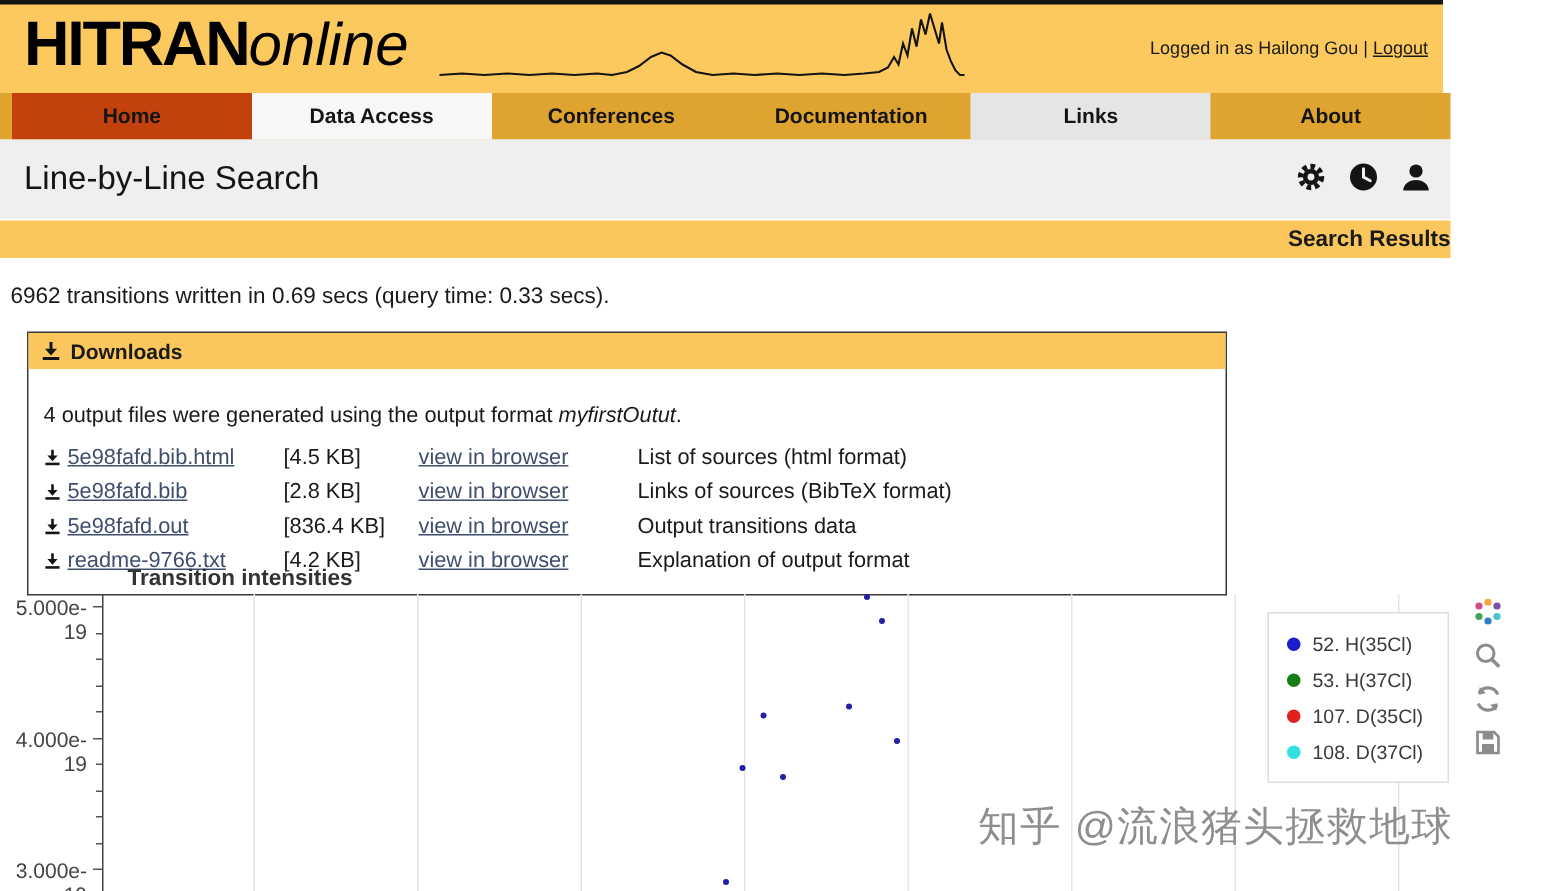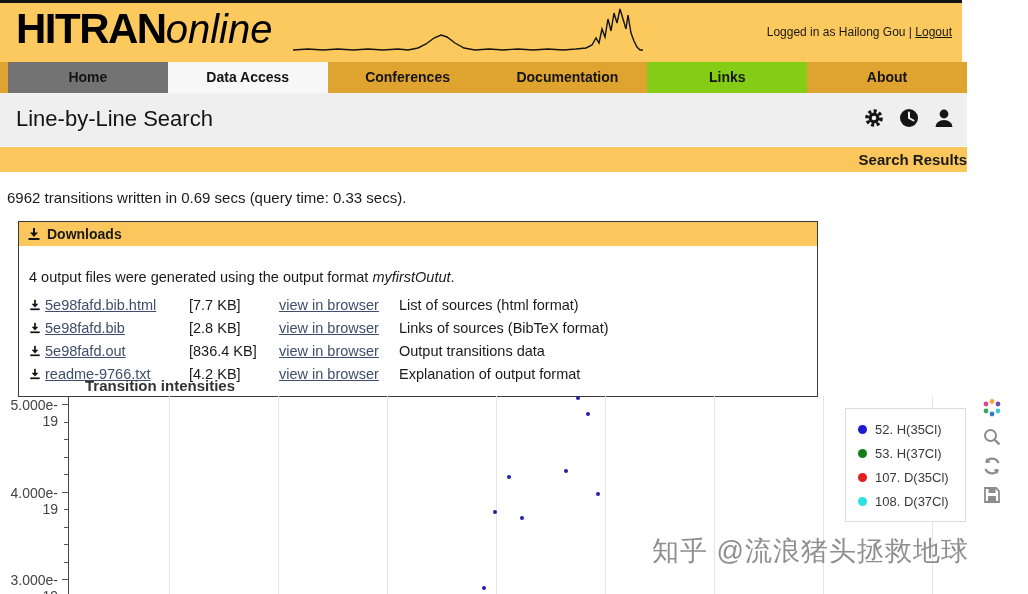--- a/index.html
+++ b/index.html
@@ -15,23 +15,23 @@
   .logo-italic { font-size:40px; font-style:italic; color:#000; }
   .spectrum { position:absolute; left:292px; top:4px; width:352px; height:54px; }
   .login { position:absolute; right:10px; top:22px; font-size:12px; color:#1a1a1a; }
   .logout { text-decoration:underline; color:#1a1a1a; cursor:pointer; }
 
   
   .nav { position:absolute; left:0; top:62px; width:967px; height:31px; background:#dfa32f;
          display:flex; padding-left:8px; box-sizing:border-box; }
   .tab { width:160px; line-height:31px; text-align:center; font-size:14px; font-weight:bold;
          color:#141414; cursor:pointer; }
-  .tab-home { background:#737373; }
+  .tab-home { background:#c2410c; }
   .tab-active { background:#f7f7f7; }
-  .tab-links { background:#84cc16; }
+  .tab-links { background:#e5e5e5; }
 
   
   .titlebar { position:absolute; left:0; top:93px; width:967px; height:53px; background:#efefef; }
   .page-title { position:absolute; left:16px; top:13px; font-size:22px; color:#141414; }
   .titlebar-icons { position:absolute; right:12px; top:14px; display:flex; gap:13px; align-items:center; }
   .tb-icon { width:22px; height:22px; cursor:pointer; }
 
   .section-header { position:absolute; left:0; top:147px; width:967px; height:25px; background:#fbc75c;
                     font-weight:bold; font-size:15px; line-height:25px; padding-left:14px; box-sizing:border-box;text-align:right; }
   .status { position:absolute; left:7px; top:189px; font-size:15px; }
@@ -40,21 +40,21 @@
   .downloads { position:absolute; left:18px; top:221px; width:800px; background:#fff;
                border:1px solid #3a3a3a; box-sizing:border-box; padding-bottom:9px; }
   .dl-header { height:24px; background:#fbc75c; font-weight:bold; font-size:14px;
                display:flex; align-items:center; gap:6px; padding-left:8px; }
   .dl-summary { padding:23px 10px 10px; font-size:14.5px; }
   .dl-row { position:relative; height:23px; font-size:14.5px; }
   .c-file { position:absolute; left:10px; top:2px; display:flex; gap:4px; align-items:center; }
   .file-link, .view-link { color:#3f4e6d; text-decoration:underline; cursor:pointer; }
   .c-size { position:absolute; left:170px; top:2px; }
   .c-view { position:absolute; left:260px; top:2px; }
-  .c-desc { position:absolute; left:380px; top:2px; }
+  .c-desc { position:absolute; left:406px; top:2px; }
 
   
   .chart-title { position:absolute; left:85px; top:377px; font-size:15px; font-weight:bold; color:#333; }
   .y-axis { position:absolute; left:0; top:396px; width:68px; height:198px; }
   .ytick-label { position:absolute; right:10px; font-size:14px; color:#444; width:58px; text-align:right; }
   .ytick { position:absolute; right:0; width:4px; height:1px; background:#555; }
   .ytick.major { width:6px; }
   .plot-area { position:absolute; left:68px; top:396px; width:897px; height:198px;
                border-left:1px solid #444; }
   .gridline { position:absolute; top:0; width:1px; height:100%; background:#e6e6e6; }
@@ -135,21 +135,21 @@
 
     <div class="dl-row">
       <span class="c-file">
         <svg width="12" height="12" viewBox="0 0 14 14">
             <rect x="6" y="1" width="2" height="5" fill="#141414"></rect>
             <path d="M3 5.5 L7 10 L11 5.5 z" fill="#141414"></path>
             <rect x="1.5" y="11" width="11" height="2" fill="#141414"></rect>
           </svg>
         <a class="file-link">5e98fafd.bib.html</a>
       </span>
-      <span class="c-size">[7.7 KB]</span>
+      <span class="c-size">[4.5 KB]</span>
       <a class="c-view view-link">view in browser</a>
       <span class="c-desc">List of sources (html format)</span>
     </div>
 
     <div class="dl-row">
       <span class="c-file">
         <svg width="12" height="12" viewBox="0 0 14 14">
             <rect x="6" y="1" width="2" height="5" fill="#141414"></rect>
             <path d="M3 5.5 L7 10 L11 5.5 z" fill="#141414"></path>
             <rect x="1.5" y="11" width="11" height="2" fill="#141414"></rect>

